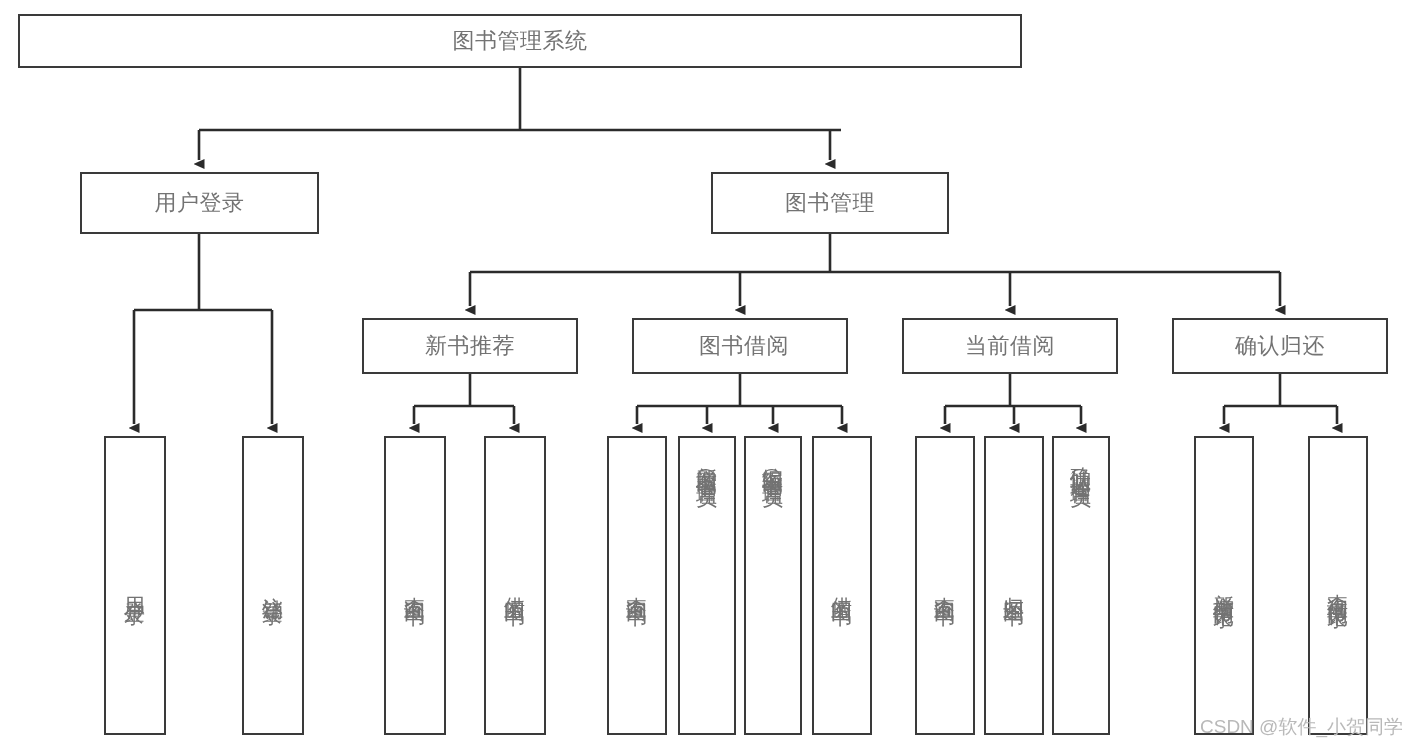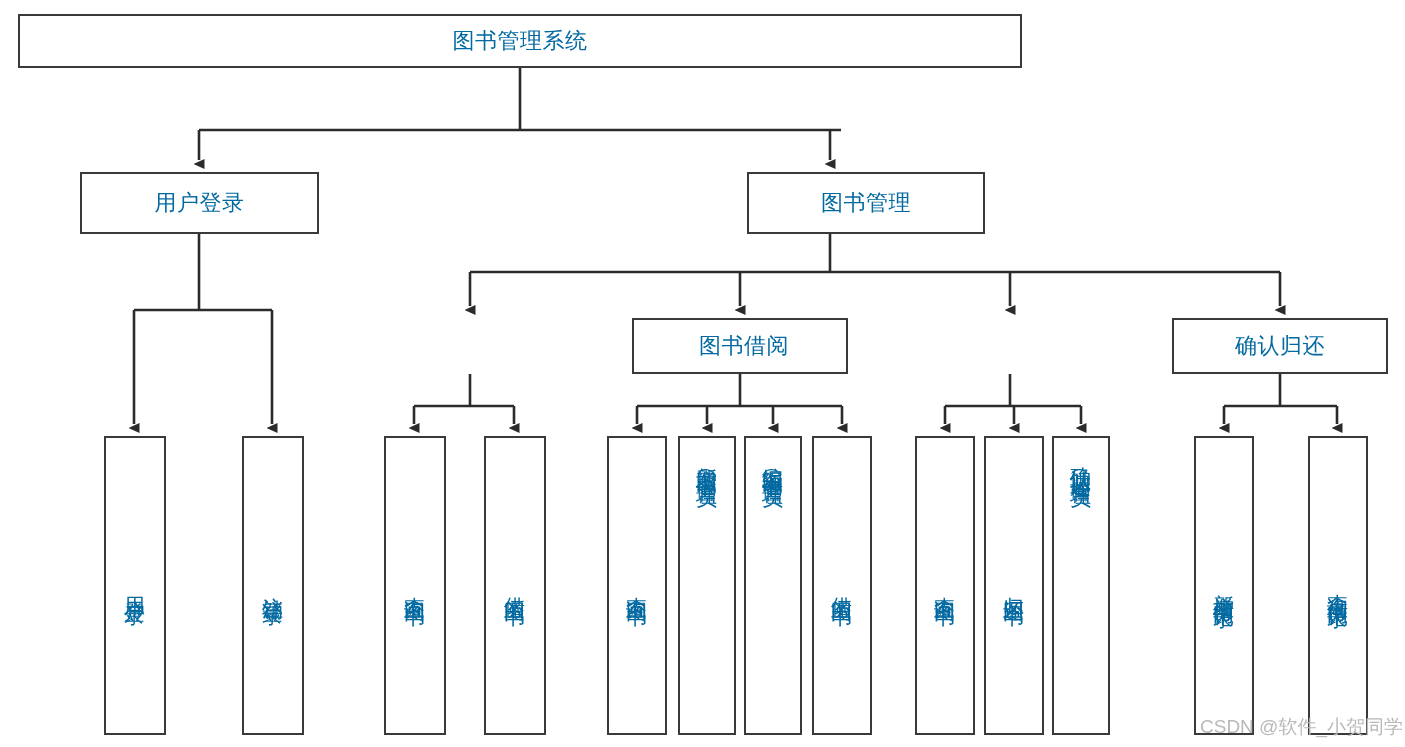--- a/index.html
+++ b/index.html
@@ -26,21 +26,21 @@
     pointer-events: none;
   }
   .node {
     position: absolute;
     box-sizing: border-box;
     border: 2.5px solid #3a3a3a;
     background: #ffffff;
     display: flex;
     align-items: center;
     justify-content: center;
-    color: #0369a1;
+    color: #737373;
     z-index: 2;
   }
   .node .label {
     display: block;
     text-align: center;
     line-height: 1.12;
     letter-spacing: 0.5px;
   }
   .node.horiz .label {
     font-size: 22px;
@@ -129,27 +129,33 @@
     </g>
   </svg>
 
   <div class="node horiz" style="left:18px; top:14px; width:1004px; height:54px;">
     <span class="label">图书管理系统</span>
   </div>
 
   <div class="node horiz" style="left:80px; top:172px; width:239px; height:62px;">
     <span class="label">用户登录</span>
   </div>
-  <div class="node horiz" style="left:711px; top:172px; width:238px; height:62px;margin-left:36px;">
+  <div class="node horiz" style="left:711px; top:172px; width:238px; height:62px;">
     <span class="label">图书管理</span>
   </div>
 
+  <div class="node horiz" style="left:362px; top:318px; width:216px; height:56px;">
+    <span class="label">新书推荐</span>
+  </div>
   <div class="node horiz" style="left:632px; top:318px; width:216px; height:56px;padding-left:8px;">
     <span class="label">图书借阅</span>
   </div>
+  <div class="node horiz" style="left:902px; top:318px; width:216px; height:56px;">
+    <span class="label">当前借阅</span>
+  </div>
   <div class="node horiz" style="left:1172px; top:318px; width:216px; height:56px;">
     <span class="label">确认归还</span>
   </div>
 
   <div class="node vert centered" style="left:104px; top:436px; width:62px; height:299px;">
     <span class="label">用户登录</span>
   </div>
   <div class="node vert centered" style="left:242px; top:436px; width:62px; height:299px;">
     <span class="label">注销登录</span>
   </div>

